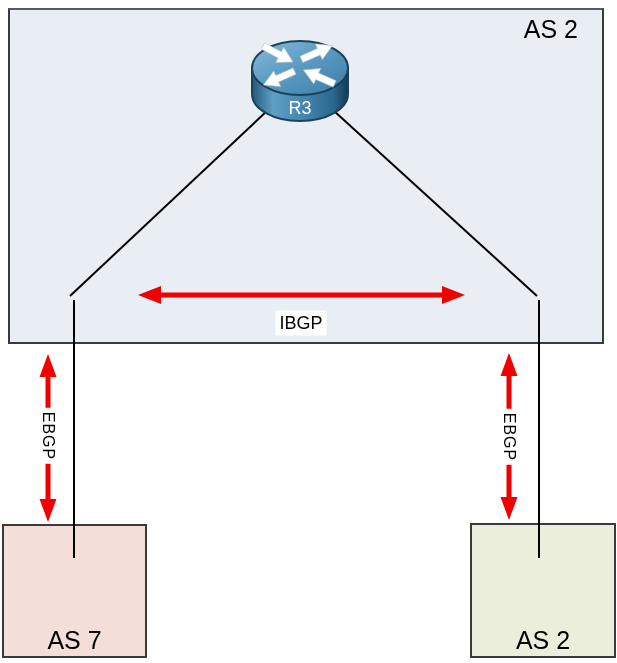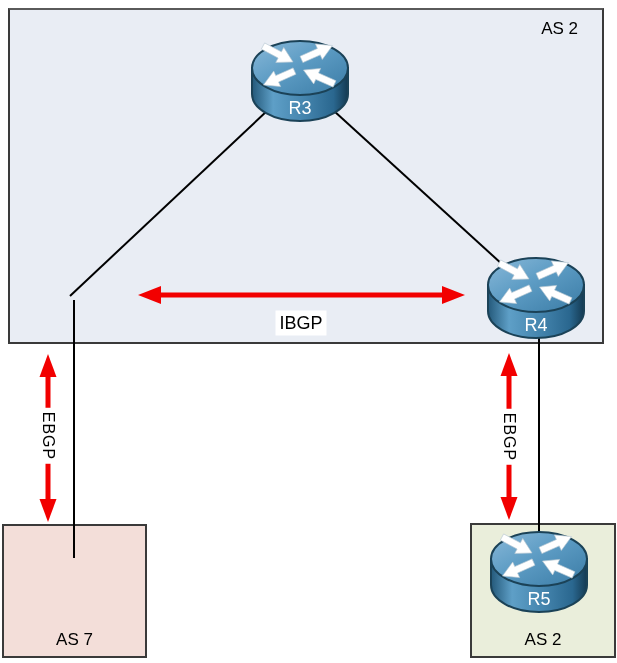--- a/index.html
+++ b/index.html
@@ -10,21 +10,21 @@
     background:#ffffff;
     font-family:"Liberation Sans", sans-serif;
     color:#000;
     overflow:hidden;
   }
   
   .as-box{position:absolute;border:2px solid var(--border,#3a3a3a);}
   .as-box.as2{left:8px;top:8px;width:596px;height:336px;background:var(--as2-fill,#e9edf4);border-top-color:#5a5a5a;}
   .as-box.as1{left:2px;top:524px;width:145px;height:134px;background:var(--as1-fill,#f3ded9);}
   .as-box.as3{left:470px;top:523px;width:146px;height:135px;background:var(--as3-fill,#eaeedb);}
-  .as-label{position:absolute;font-size:17px;line-height:26px;color:#000;white-space:nowrap;}
+  .as-label{position:absolute;font-size:25px;line-height:26px;color:#000;white-space:nowrap;}
   .as2 .as-label{right:24px;top:6px;}
   .as1 .as-label,.as3 .as-label{left:50%;transform:translateX(-50%);bottom:3px;}
   
   svg.links{position:absolute;left:0;top:0;z-index:2;}
   .phys{stroke:var(--link-black,#000);stroke-width:2;}
   .red-arrow rect,.red-arrow polygon{fill:var(--arrow-red,#f20000);}
   
   .router{position:absolute;width:106px;height:86px;z-index:3;}
   .router text{font-family:"Liberation Sans",sans-serif;font-size:18px;fill:#fff;}
   
@@ -107,32 +107,20 @@
   </svg>
 
   <div class="router" style="left:247px;top:37px">
     <svg width="106" height="86" viewBox="0 0 106 86">
       <use href="#routerShape"></use>
       <text x="53" y="77" text-anchor="middle">R3</text>
     </svg>
   </div>
 
 
-  <div class="router" style="left:483px;top:254px">
-    <svg width="106" height="86" viewBox="0 0 106 86">
-      <use href="#routerShape"></use>
-      <text x="53" y="77" text-anchor="middle">R4</text>
-    </svg>
-  </div>
 
 
-  <div class="router" style="left:486px;top:528px">
-    <svg width="106" height="86" viewBox="0 0 106 86">
-      <use href="#routerShape"></use>
-      <text x="53" y="77" text-anchor="middle">R5</text>
-    </svg>
-  </div>
 
   <div class="session-label h" style="left:301px;top:295px">IBGP</div>
   <div class="session-label v" style="left:48px;top:436px">EBGP</div>
   <div class="session-label v" style="left:509px;top:437px">EBGP</div>
 
 </div>
 
 </body></html>

